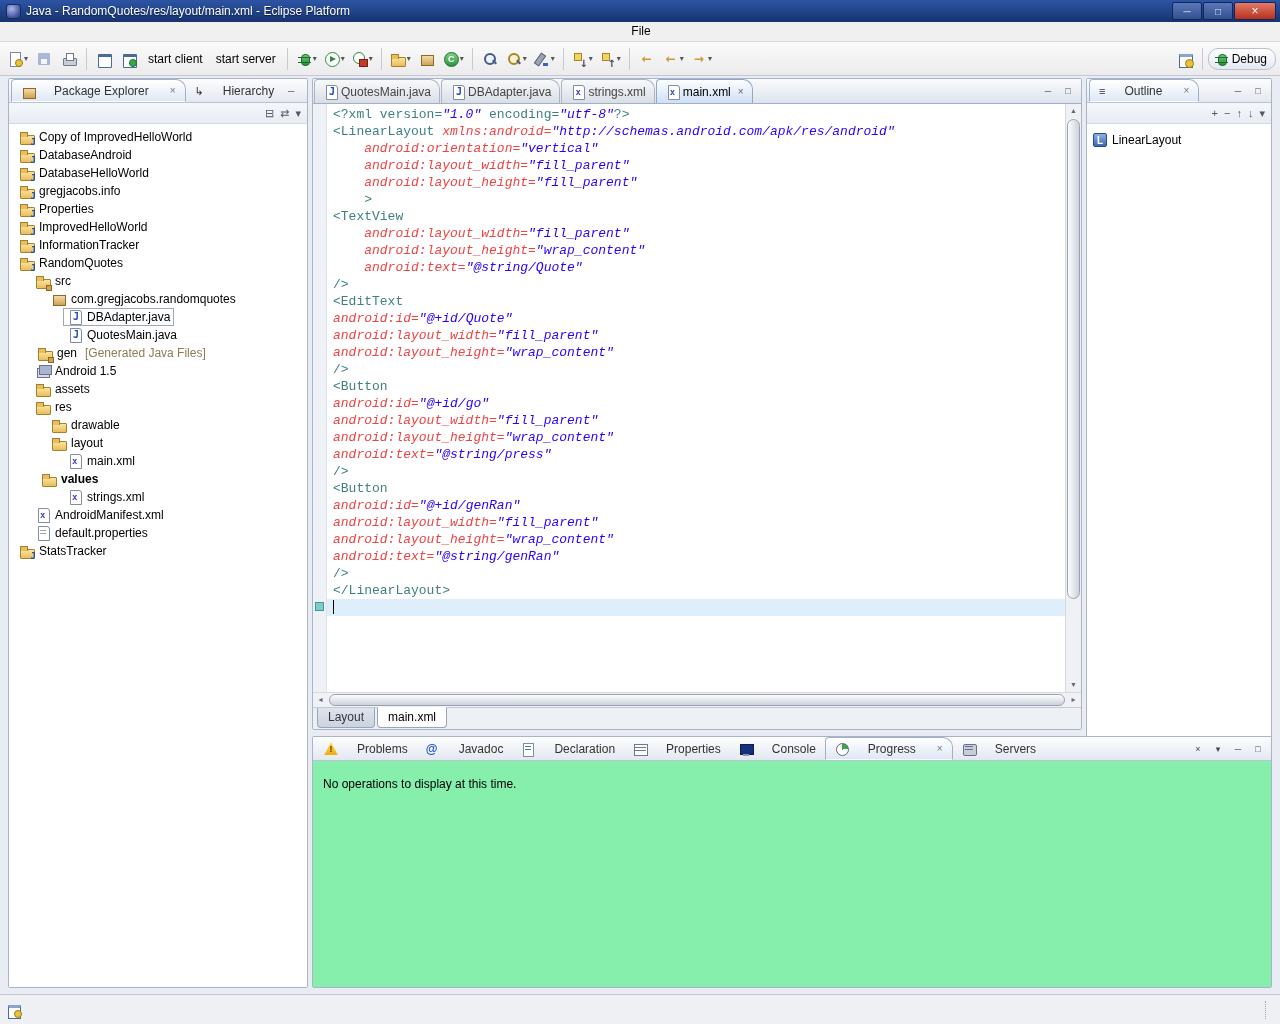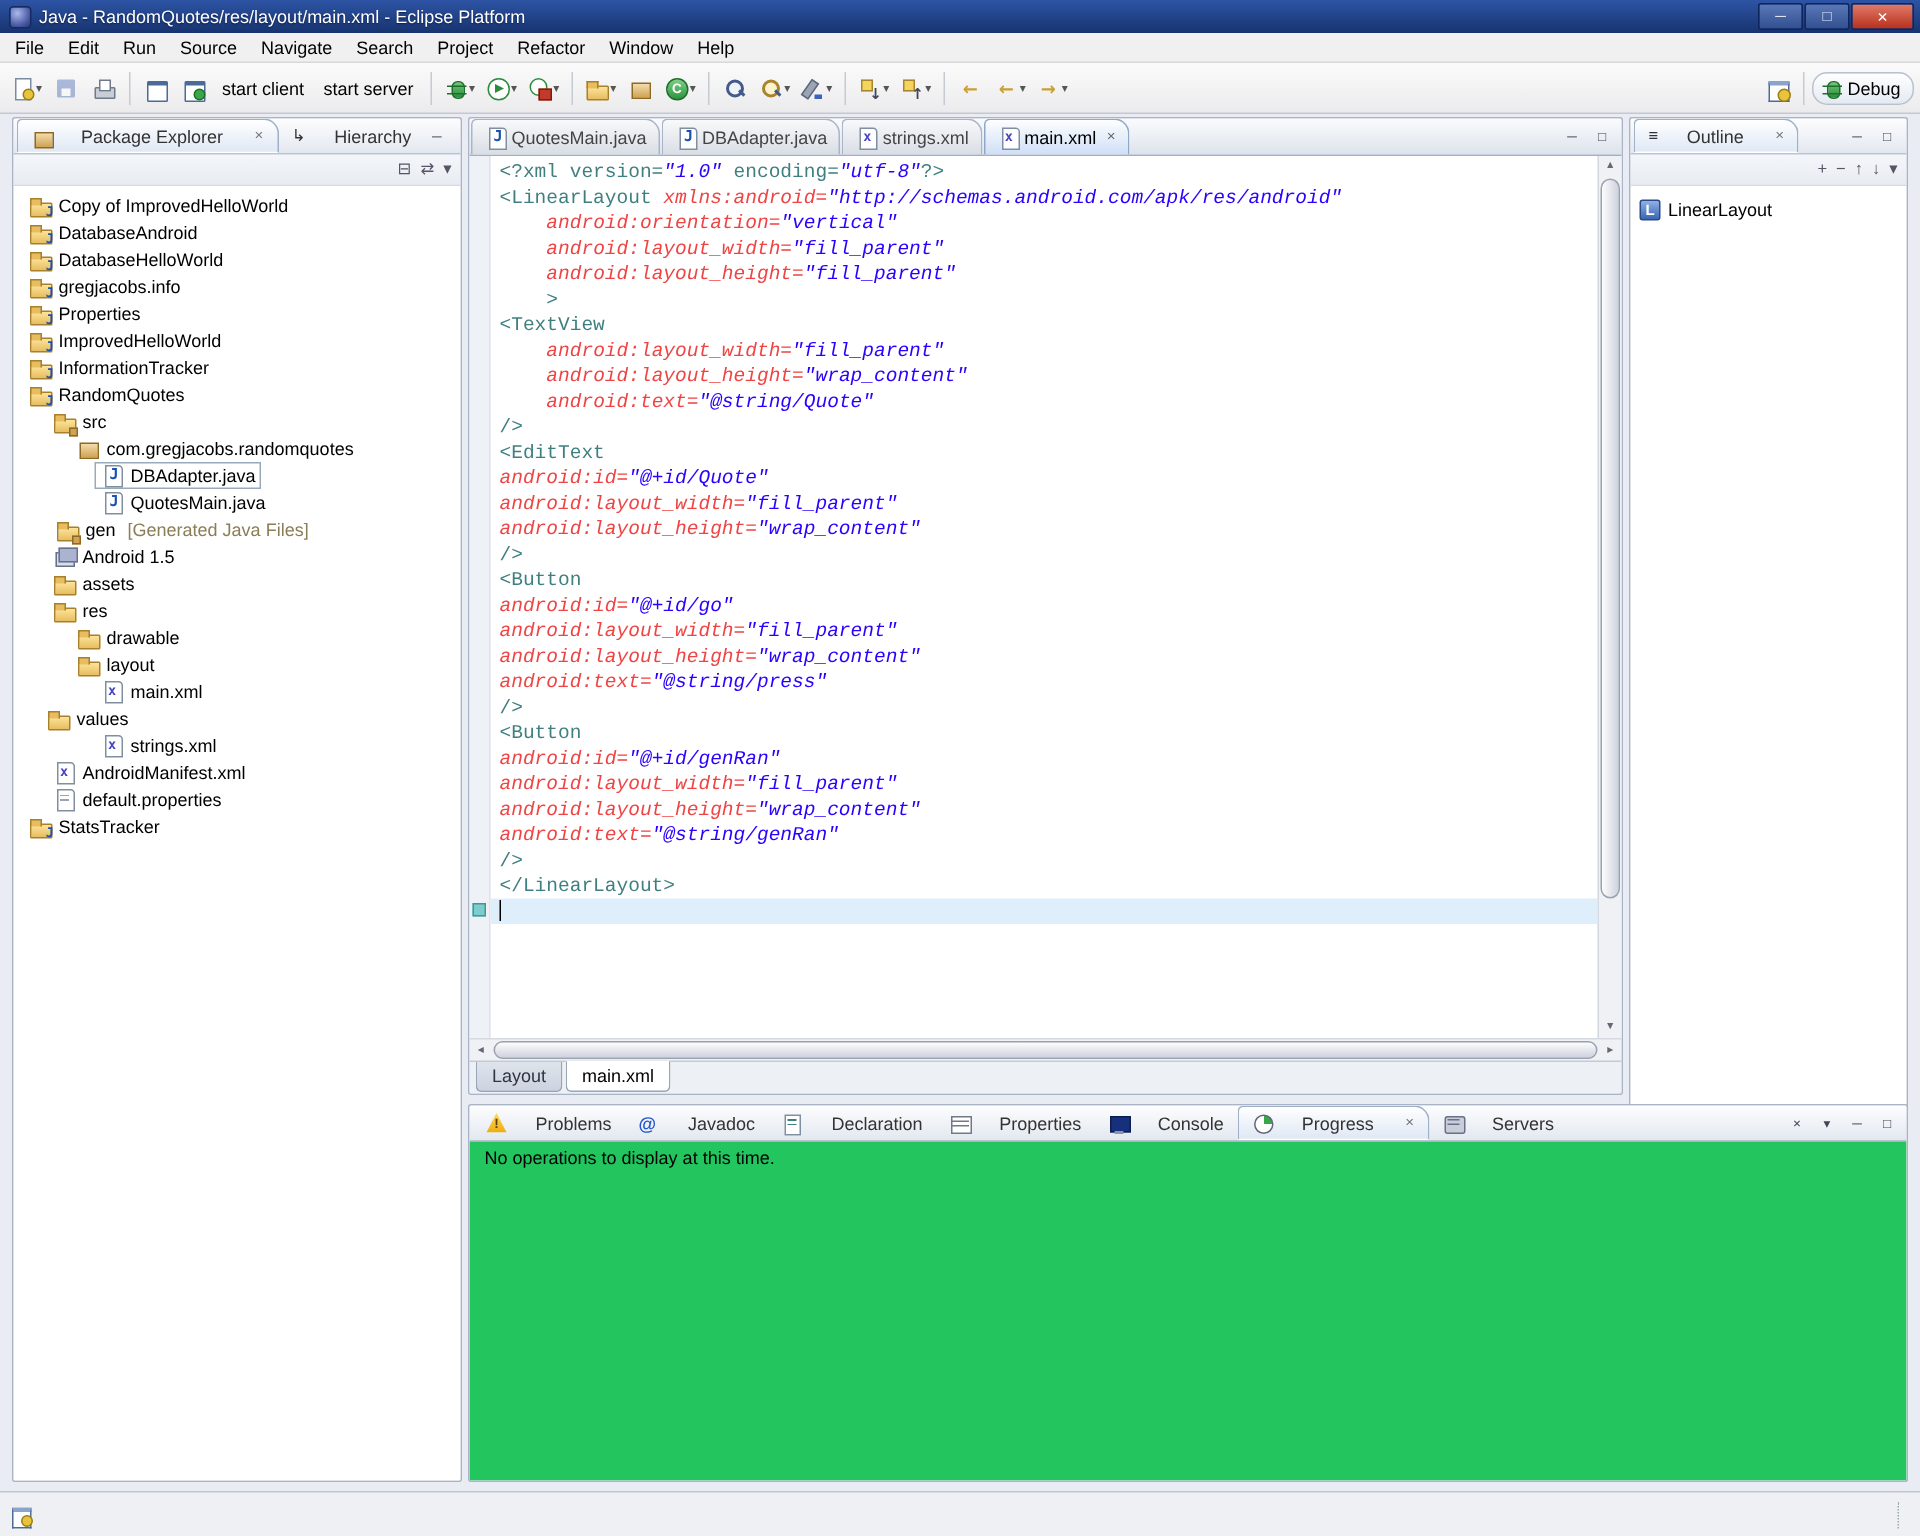--- a/index.html
+++ b/index.html
@@ -14,21 +14,21 @@
     background:radial-gradient(circle at 35% 30%,#aab8ec,#44549e 70%,#2a3a7c);border:1px solid #152a5e;flex:none;}
   .title-text{color:#fff;font-size:12px;white-space:nowrap;text-shadow:0 1px 1px #0a1c44;}
   .win-buttons{margin-left:auto;display:flex;gap:1px;}
   .winbtn{width:30px;height:18px;display:flex;align-items:center;justify-content:center;
     font-size:10px;color:#dfe6f5;border:1px solid #10255c;border-radius:2px;
     background:linear-gradient(#5a77b8,#32508f);}
   .winbtn.close{background:linear-gradient(#e07a68,#b8311d);width:42px;color:#fff;font-size:12px;}
 
   
   .menubar{position:absolute;left:0;top:22px;right:0;height:20px;background:#f0f0f0;
-    border-bottom:1px solid #d8d8d8;display:flex;align-items:center;padding-left:2px;}
+    border-bottom:1px solid #d8d8d8;display:flex;align-items:center;padding-left:2px;flex-direction:column;}
   .menu-item{padding:2px 8px;cursor:default;}
 
   
   .toolbar{position:absolute;left:0;top:42px;right:0;height:34px;
     background:linear-gradient(#fbfbfb,#ebebed);border-bottom:1px solid #c4c8d0;
     display:flex;align-items:center;padding:0 4px;gap:1px;}
   .tbtn{height:24px;min-width:24px;display:flex;align-items:center;justify-content:center;
     border:1px solid transparent;border-radius:3px;padding:0 2px;}
   .tbtext{padding:0 6px;white-space:nowrap;}
   .tsep{width:1px;height:22px;background:#c6cad2;margin:0 4px;flex:none;}
@@ -155,21 +155,21 @@
     background:linear-gradient(#dfe4ec,#ccd3df);color:#334;}
   .subtab.active{background:#fff;border-top:1px solid #fff;margin-top:-1px;color:#000;}
 
   
   .outline-content{position:absolute;left:0;right:0;top:46px;bottom:0;background:#fff;padding:6px 6px;}
   .orow{display:flex;align-items:center;gap:5px;height:18px;}
   .oic{width:14px;height:14px;border-radius:2px;background:linear-gradient(#8fb2e4,#3a66b4);
     border:1px solid #2a4a88;color:#fff;font:bold 10px/13px "Liberation Sans";text-align:center;flex:none;}
 
   
-  .bottom-content{position:absolute;left:0;right:0;top:24px;bottom:0;background:#22c55e;padding:4px 10px;}
+  .bottom-content{position:absolute;left:0;right:0;top:24px;bottom:0;background:#86efac;padding:16px 10px;}
   .bic{position:relative;width:14px;height:14px;flex:none;display:inline-block;}
   .bic-problems{background:linear-gradient(#ffd95e,#eda909);clip-path:polygon(50% 4%,98% 96%,2% 96%);}
   .bic-problems::after{content:"!";position:absolute;left:0;right:0;top:2px;text-align:center;font:bold 9px "Liberation Sans";color:#5a3c00;}
   .bic-javadoc::after{content:"@";position:absolute;left:0;top:0;font:bold 12px/14px "Liberation Sans";color:#2255cc;}
   .bic-declaration::before{content:"";position:absolute;left:2px;top:1px;width:9px;height:12px;background:#fff;border:1px solid #7f8fa0;}
   .bic-declaration::after{content:"";position:absolute;left:4px;top:4px;width:6px;height:6px;
     background:repeating-linear-gradient(#3f7f7f 0 1px,#fff 1px 3px);}
   .bic-properties::before{content:"";position:absolute;left:1px;top:2px;width:12px;height:10px;background:#fff;border:1px solid #70798a;}
   .bic-properties::after{content:"";position:absolute;left:1px;top:5px;width:12px;height:1px;background:#70798a;box-shadow:0 3px 0 #70798a,-4px 0 0 transparent;}
   .bic-console::before{content:"";position:absolute;left:1px;top:2px;width:12px;height:9px;background:#16307c;border:1px solid #0c1d52;}
@@ -467,21 +467,21 @@
             </span>
           </div>
           <div class="trow" style="padding-left: 54px;">
             <span class="tinner">
               <span class="nic nic-xmlfile">
                 <i>x</i>
               </span>
               <span class="tlabel">main.xml</span>
             </span>
           </div>
-          <div class="trow" style="padding-left: 18px;">
+          <div class="trow" style="padding-left: 28px; font-weight: bold;">
             <span class="tinner">
               <span class="nic nic-folder"></span>
               <span class="tlabel">values</span>
             </span>
           </div>
           <div class="trow" style="padding-left: 54px;">
             <span class="tinner">
               <span class="nic nic-xmlfile">
                 <i>x</i>
               </span>

